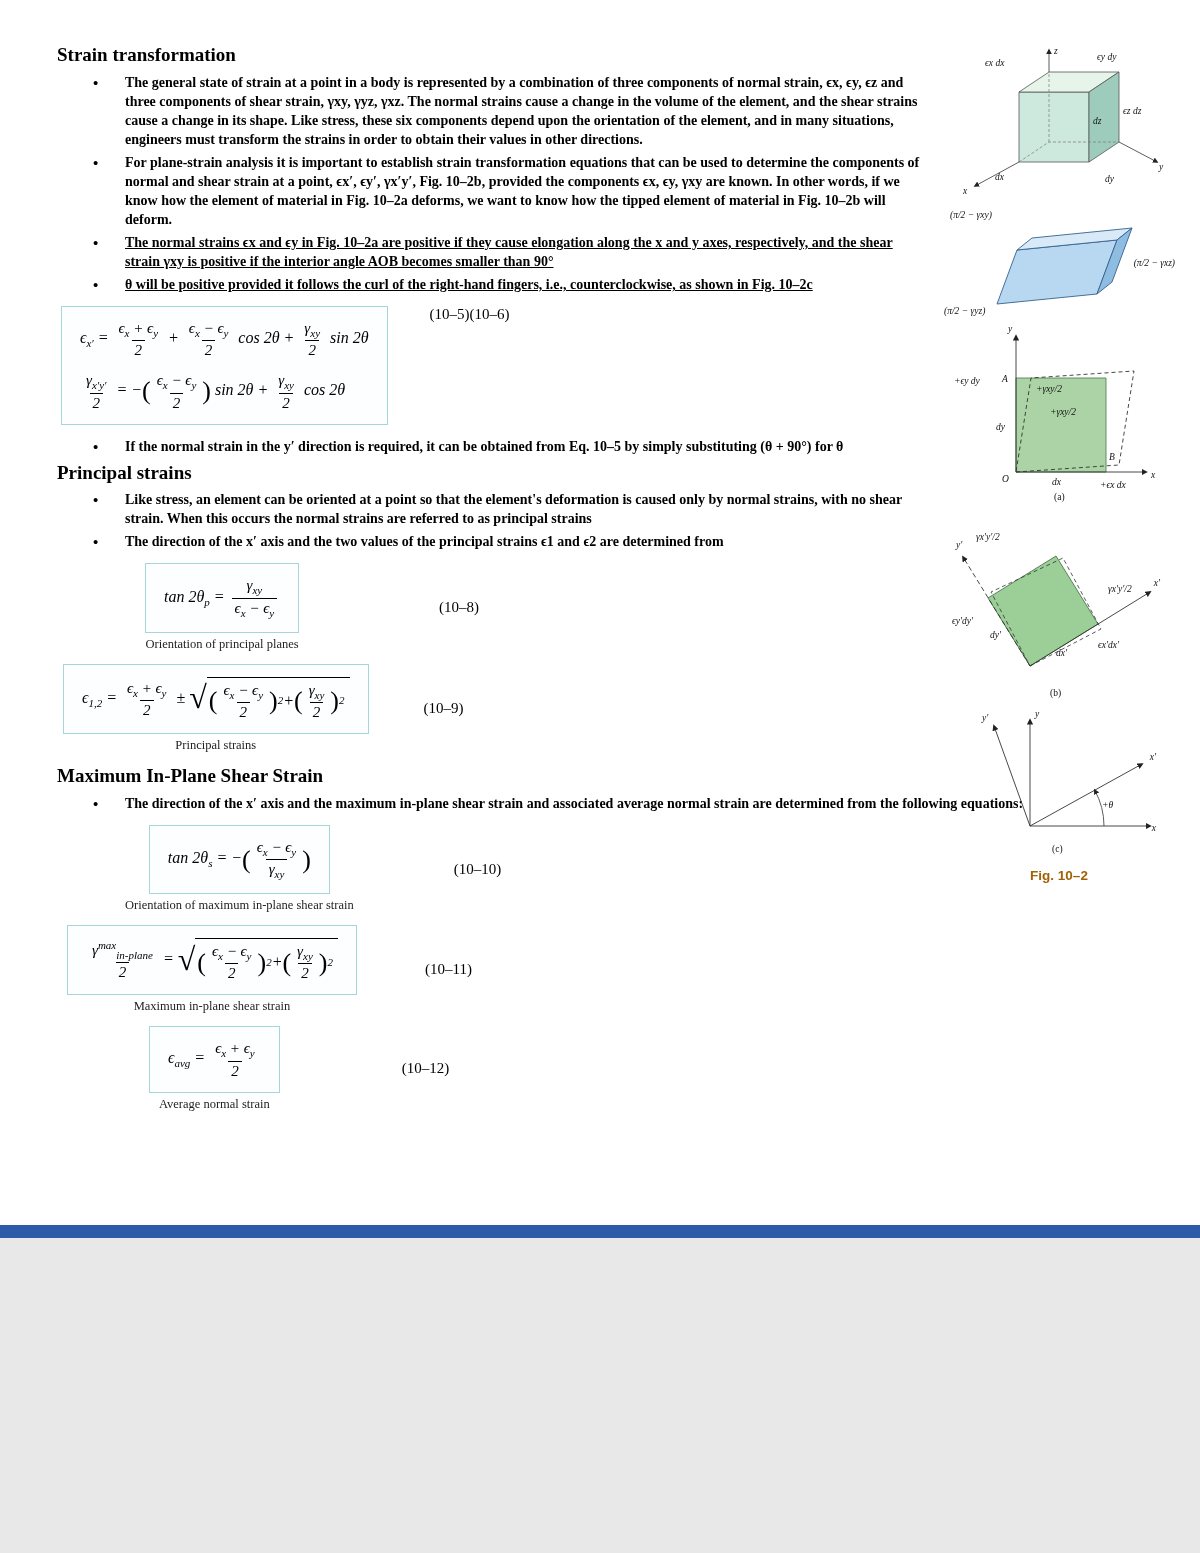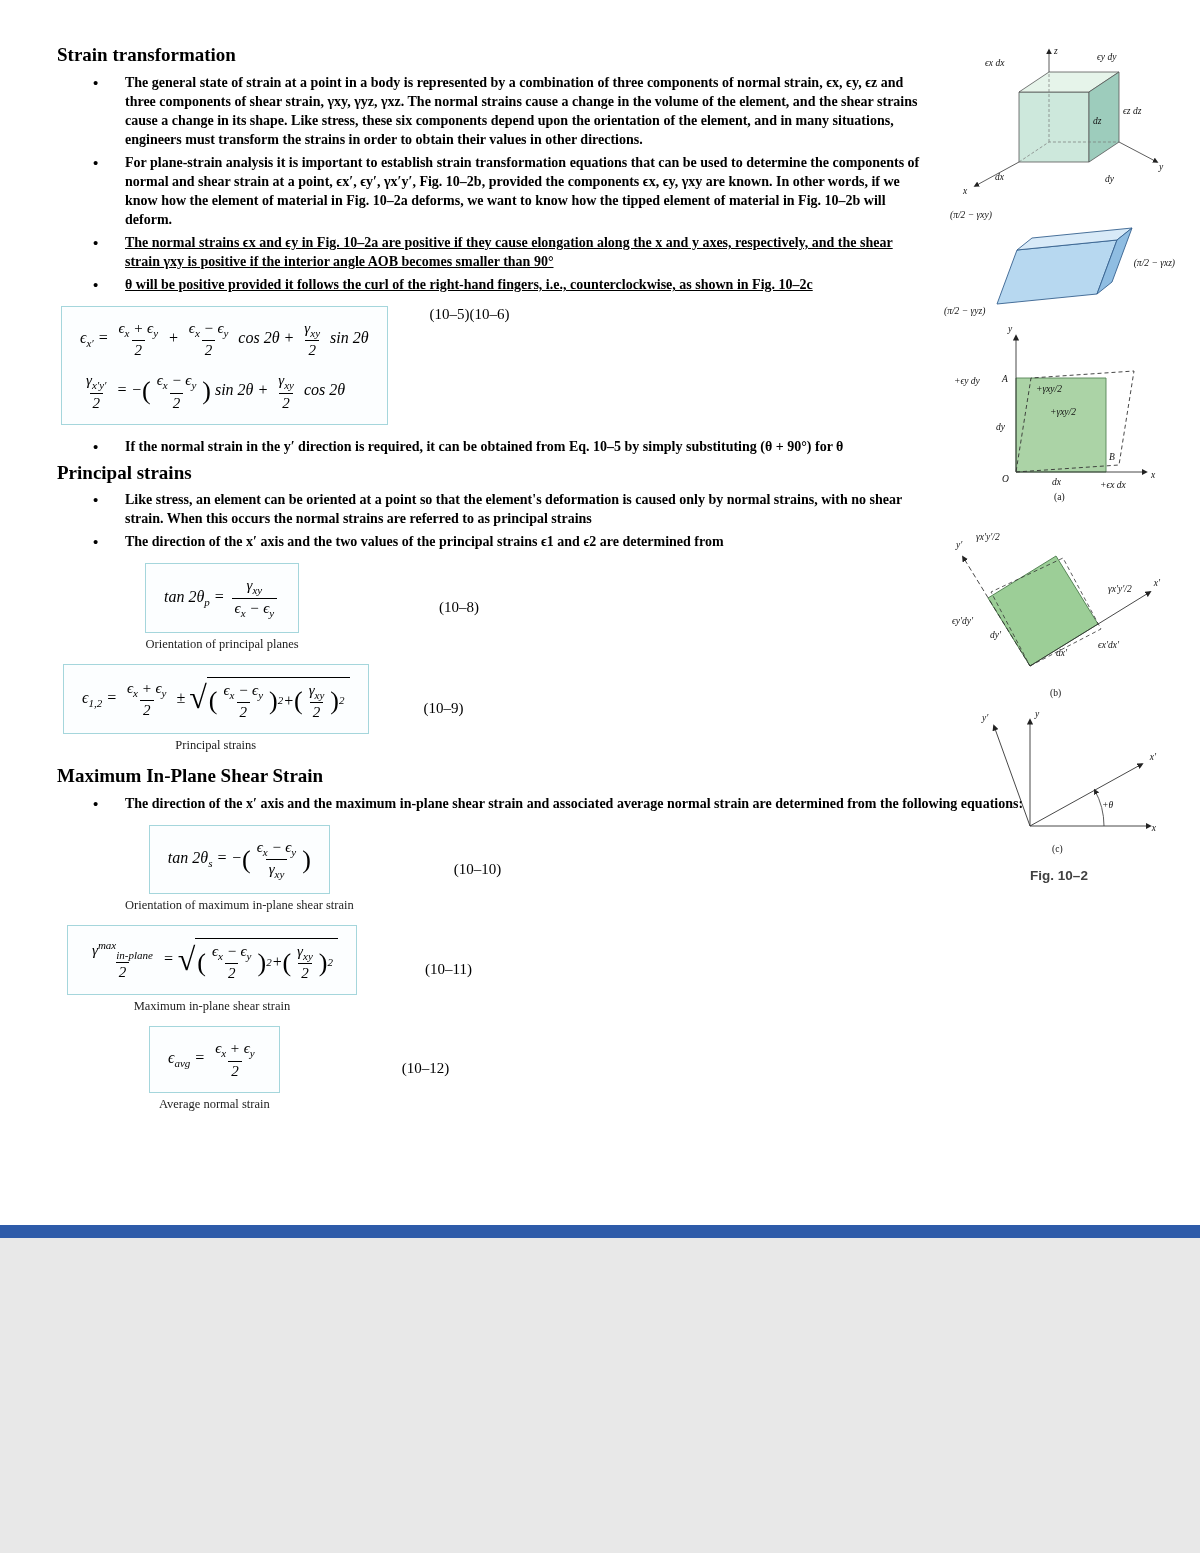--- a/index.html
+++ b/index.html
@@ -31,21 +31,21 @@
   .rad{font-size:32px;line-height:0.8;font-style:normal;transform:translateY(-1px);}
   .radc{border-top:1.3px solid #000;display:inline-flex;align-items:center;padding:3px 5px 0 2px;}
   sub{font-size:11px;}
   sup{font-size:11px;}
 
   
   .figs{position:absolute;left:925px;top:44px;width:268px;display:flex;flex-direction:column;align-items:center;gap:4px;}
   .figs svg{display:block;}
   .figs svg text{font-family:"Liberation Serif","DejaVu Serif",serif;font-style:italic;font-size:9.5px;fill:#111;}
   .figs svg text.rm{font-style:normal;}
-  .figcap{font-family:"Liberation Sans","DejaVu Sans",sans-serif;font-weight:700;color:#404040;font-size:13.5px;margin-top:8px;}
+  .figcap{font-family:"Liberation Sans","DejaVu Sans",sans-serif;font-weight:700;color:#a16207;font-size:13.5px;margin-top:8px;}
   .footerbar{position:absolute;left:0;bottom:0;width:100%;height:13px;background:#2e5ba9;}
 </style>
 </head>
 <body>
 
 <div class="page">
 
   <div class="main">
 
     <h1>Strain transformation</h1>

